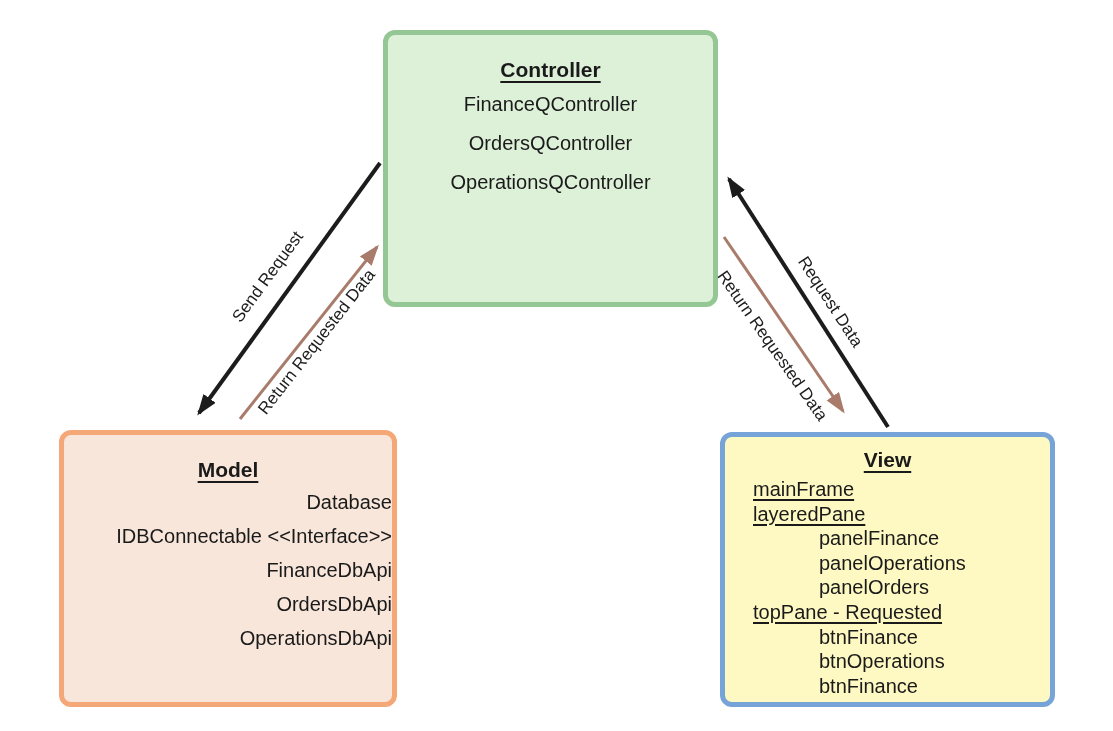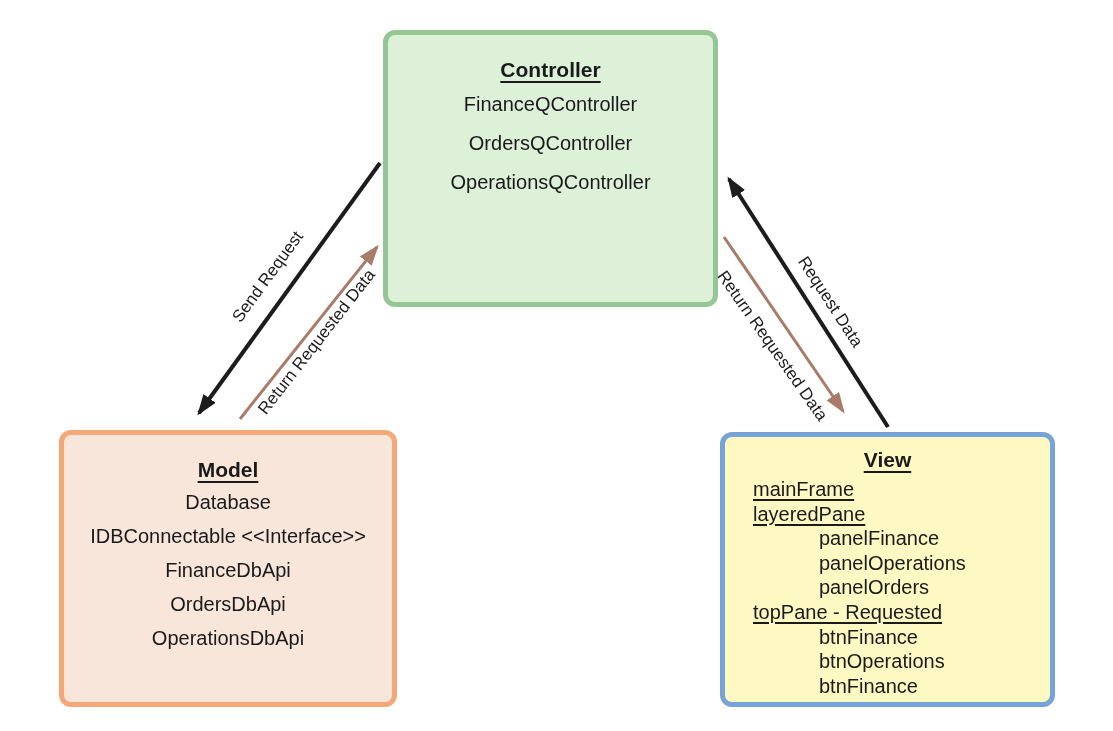--- a/index.html
+++ b/index.html
@@ -11,21 +11,21 @@
   .box{position:absolute;box-sizing:border-box;border-radius:12px;border:5px solid;}
   .box-title{
     font-size:21px;font-weight:bold;text-align:center;
     text-decoration:underline;text-decoration-thickness:2px;text-underline-offset:4px;
     padding-top:20px;line-height:30px;
   }
   .controller-box{left:383px;top:30px;width:335px;height:277px;background:#ddf0d8;border-color:#94c794;}
   .ctrl-item{font-size:20px;line-height:39px;text-align:center;}
   .ctrl-item:first-of-type{margin-top:8px;}
   .model-box{left:45px;top:430px;width:338px;height:277px;background:#f8e6da;border-color:#f4a878;margin-left:14px;}
-  .model-item{font-size:20px;line-height:34px;text-align:center;}
+  .model-item{font-size:20px;line-height:34px;text-align:right;}
   .model-item:first-of-type{margin-top:8px;}
   .view-box{left:720px;top:432px;width:335px;height:275px;background:#fef9c3;border-color:#76a3d8;}
   .view-box .box-title{padding-top:6px;line-height:34px;}
   .view-item{font-size:20px;line-height:24.6px;padding-left:28px;}
   .view-item.indent{padding-left:94px;}
   .view-item.underline{text-decoration:underline;text-underline-offset:3px;}
   .arrow-label{
     position:absolute;font-size:17px;white-space:nowrap;color:#1c1c1c;
     transform-origin:center center;
   }

